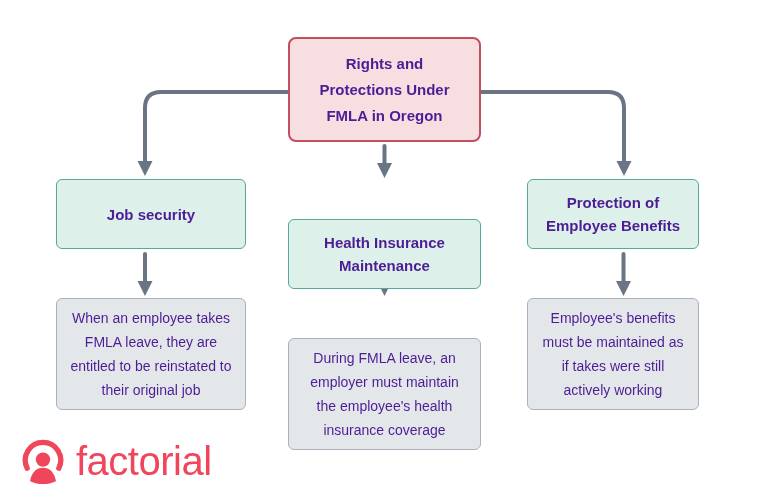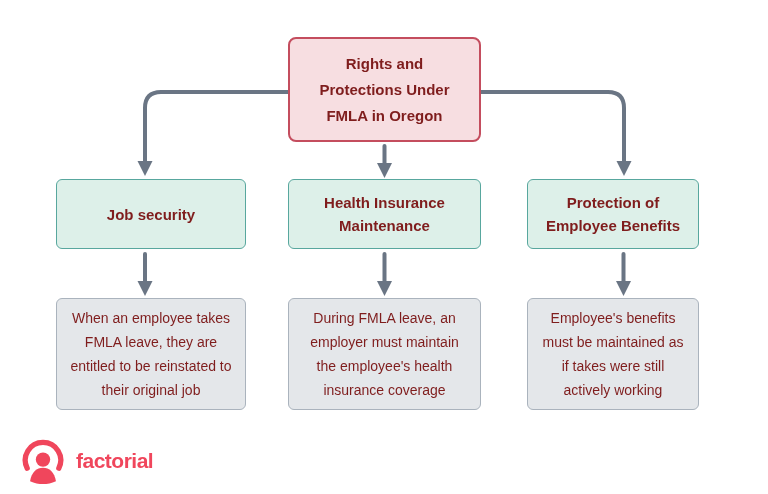--- a/index.html
+++ b/index.html
@@ -14,21 +14,21 @@
     background: #ffffff;
     overflow: hidden;
   }
   .node {
     position: absolute;
     display: flex;
     align-items: center;
     justify-content: center;
     text-align: center;
     border-radius: 8px;
-    color: #7f1d1d;
+    color: #4c1d95;
     padding: 8px 13px;
   }
   .root-node {
     left: 288px; top: 37px;
     width: 193px; height: 105px;
     background: #f7dee1;
     border: 2px solid #c44d5e;
     font-weight: bold;
     font-size: 15px;
     line-height: 26px;
@@ -47,39 +47,39 @@
     top: 298px;
     height: 112px;
     background: #e4e7ea;
     border: 1.5px solid #aab3bd;
     border-radius: 6px;
     font-size: 14px;
     line-height: 24px;
     font-weight: 400;
   }
   .col1 { left: 56px;  width: 190px; }
-  .col2 { left: 288px; width: 193px; }
+  .col2 { left: 288px; width: 193px; margin-top: 40px; }
   .col3 { left: 527px; width: 172px; }
   .connectors {
     position: absolute;
     left: 0; top: 0;
     width: 768px; height: 494px;
     pointer-events: none;
   }
   .logo {
     position: absolute;
     left: 20px; top: 437px;
     display: flex;
     align-items: center;
     gap: 10px;
   }
   .logo-text {
     color: #f0465c;
-    font-size: 21px;
-    font-weight: bold;
+    font-size: 40px;
+    font-weight: normal;
     letter-spacing: -0.5px;
     line-height: 48px;
   }
 </style>
 </head>
 <body>
 
 <div class="canvas">
 
   <svg class="connectors" viewBox="0 0 768 494" xmlns="http://www.w3.org/2000/svg">

